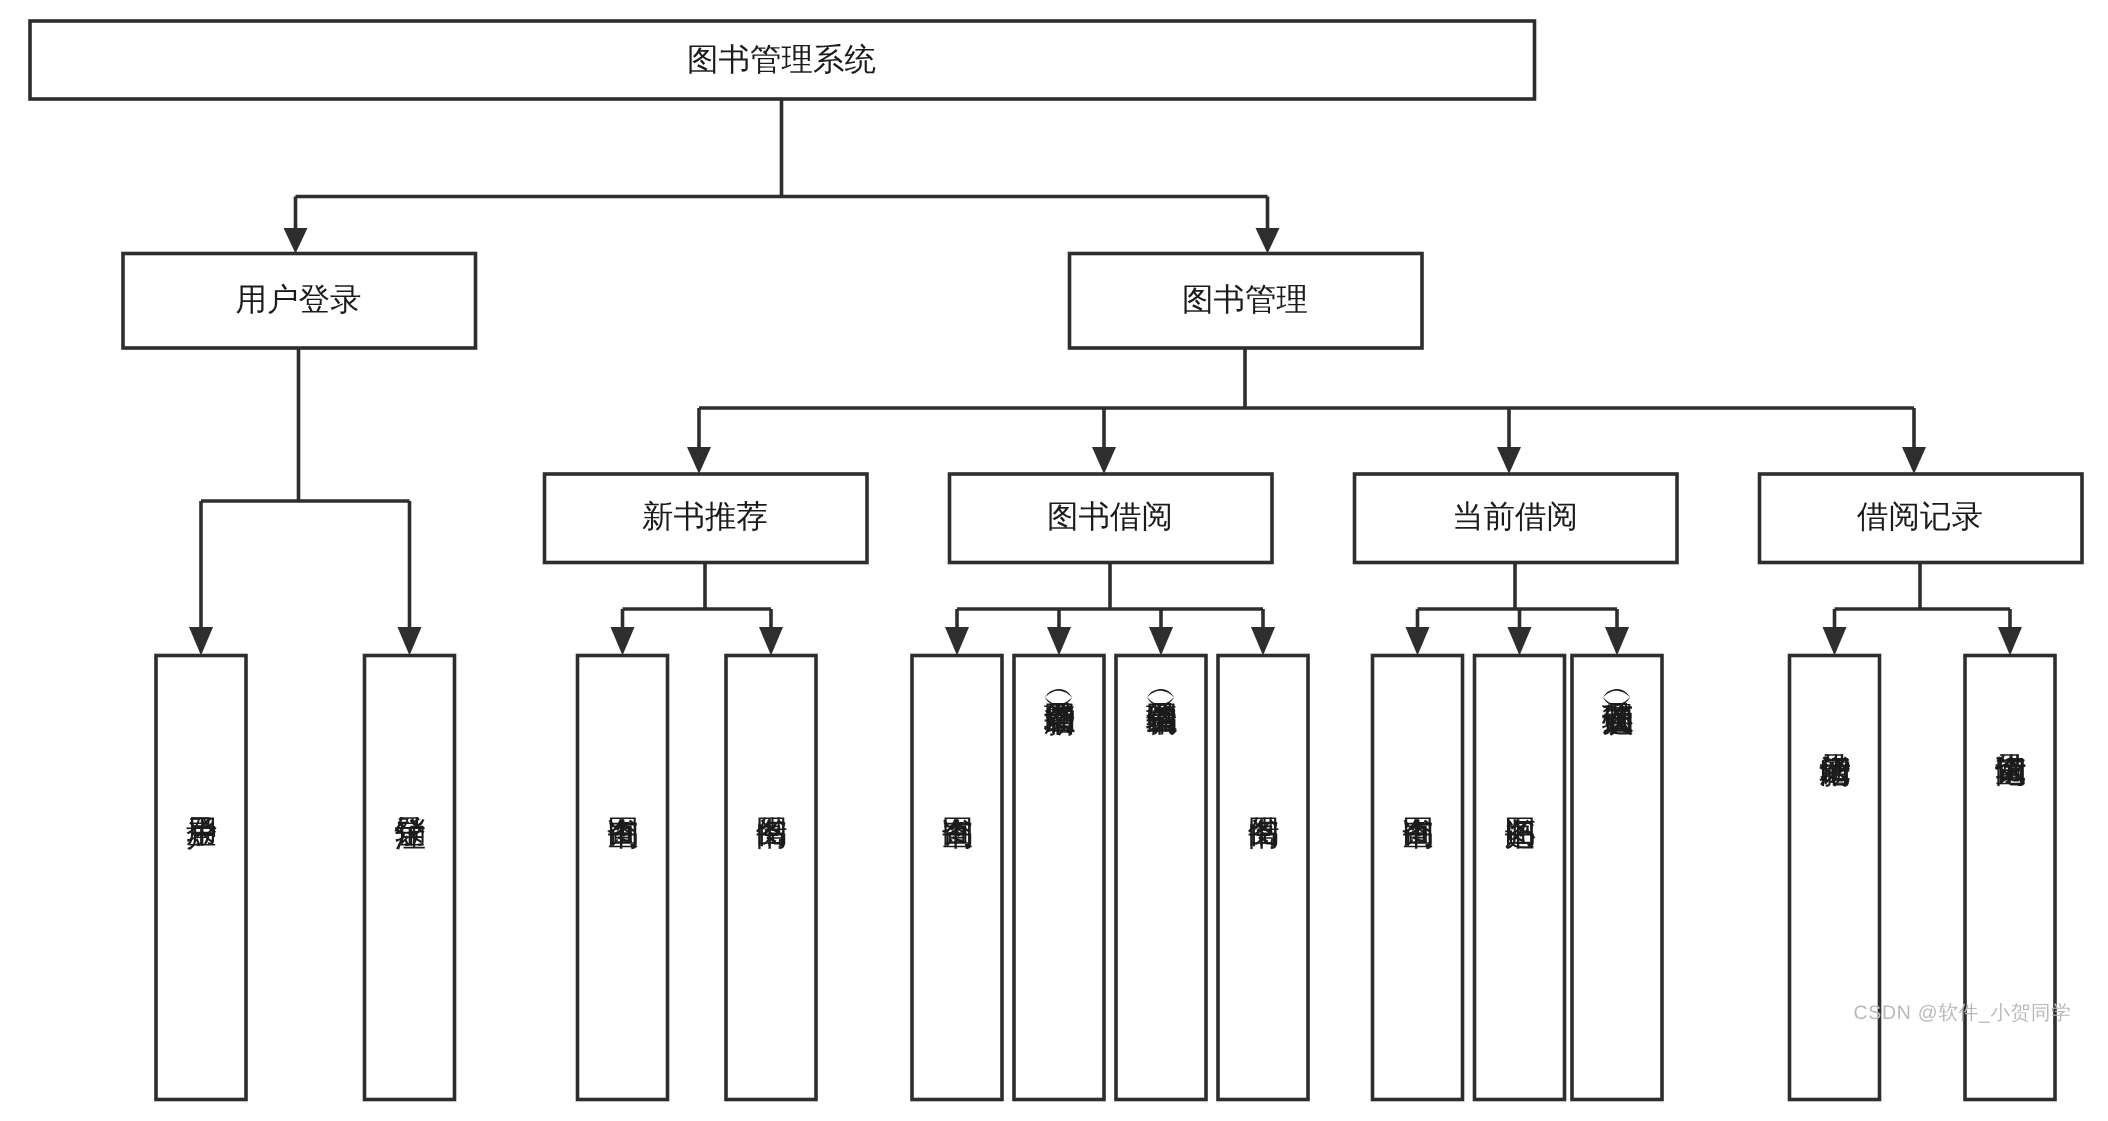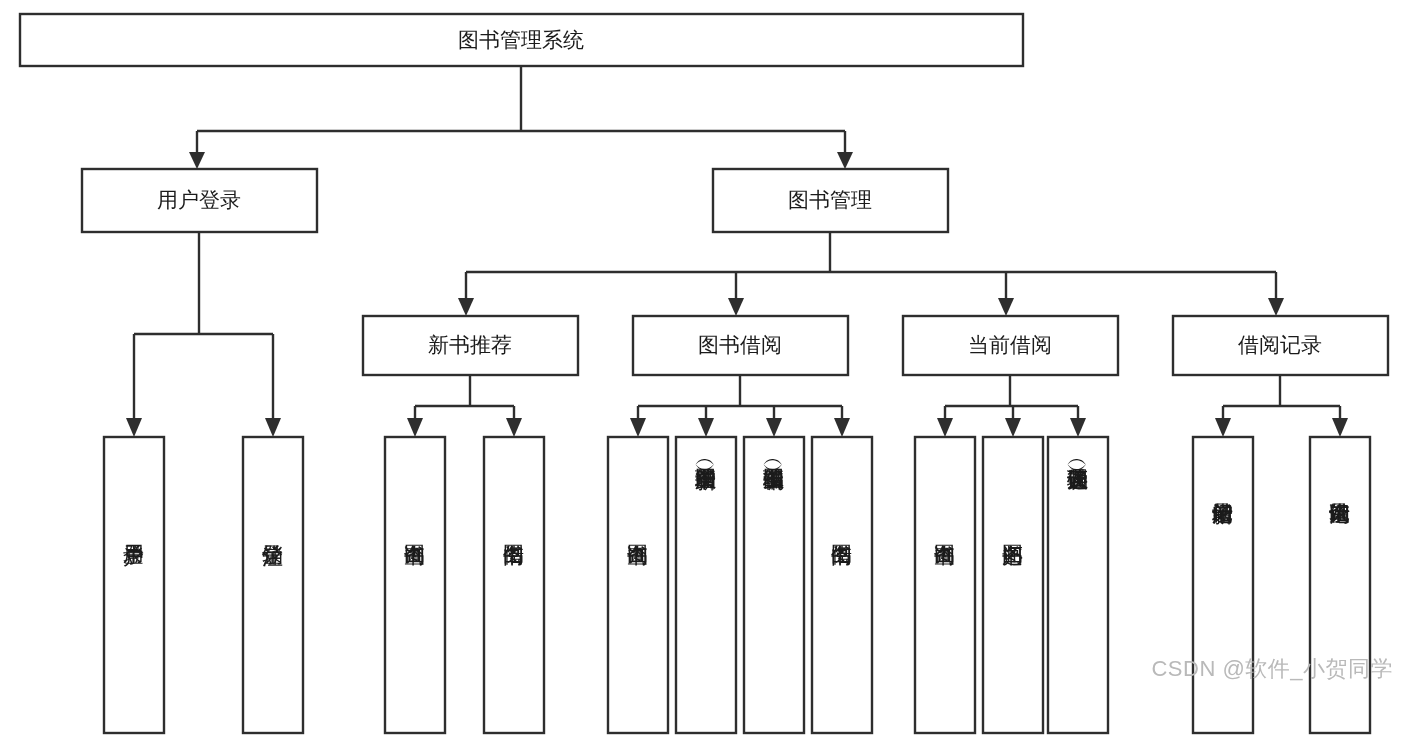--- a/index.html
+++ b/index.html
@@ -51,24 +51,24 @@
     dominant-baseline: middle;
   }
   .node-label-vertical {
     fill: #1b1b1b;
     font-family: "Liberation Sans", "DejaVu Sans", sans-serif;
     font-size: 21px;
     text-anchor: middle;
   }
   .watermark-text {
     position: absolute;
-    right: 12px;
+    right: 24px;
     bottom: 4px;
     font-family: "Liberation Sans", "DejaVu Sans", sans-serif;
-    font-size: 22px;
+    font-size: 13px;
     color: #b9b9b9;
     white-space: nowrap;
     letter-spacing: 0.5px;
   }
 </style>
 </head>
 <body>
 
 <div id="diagram-root">
 

